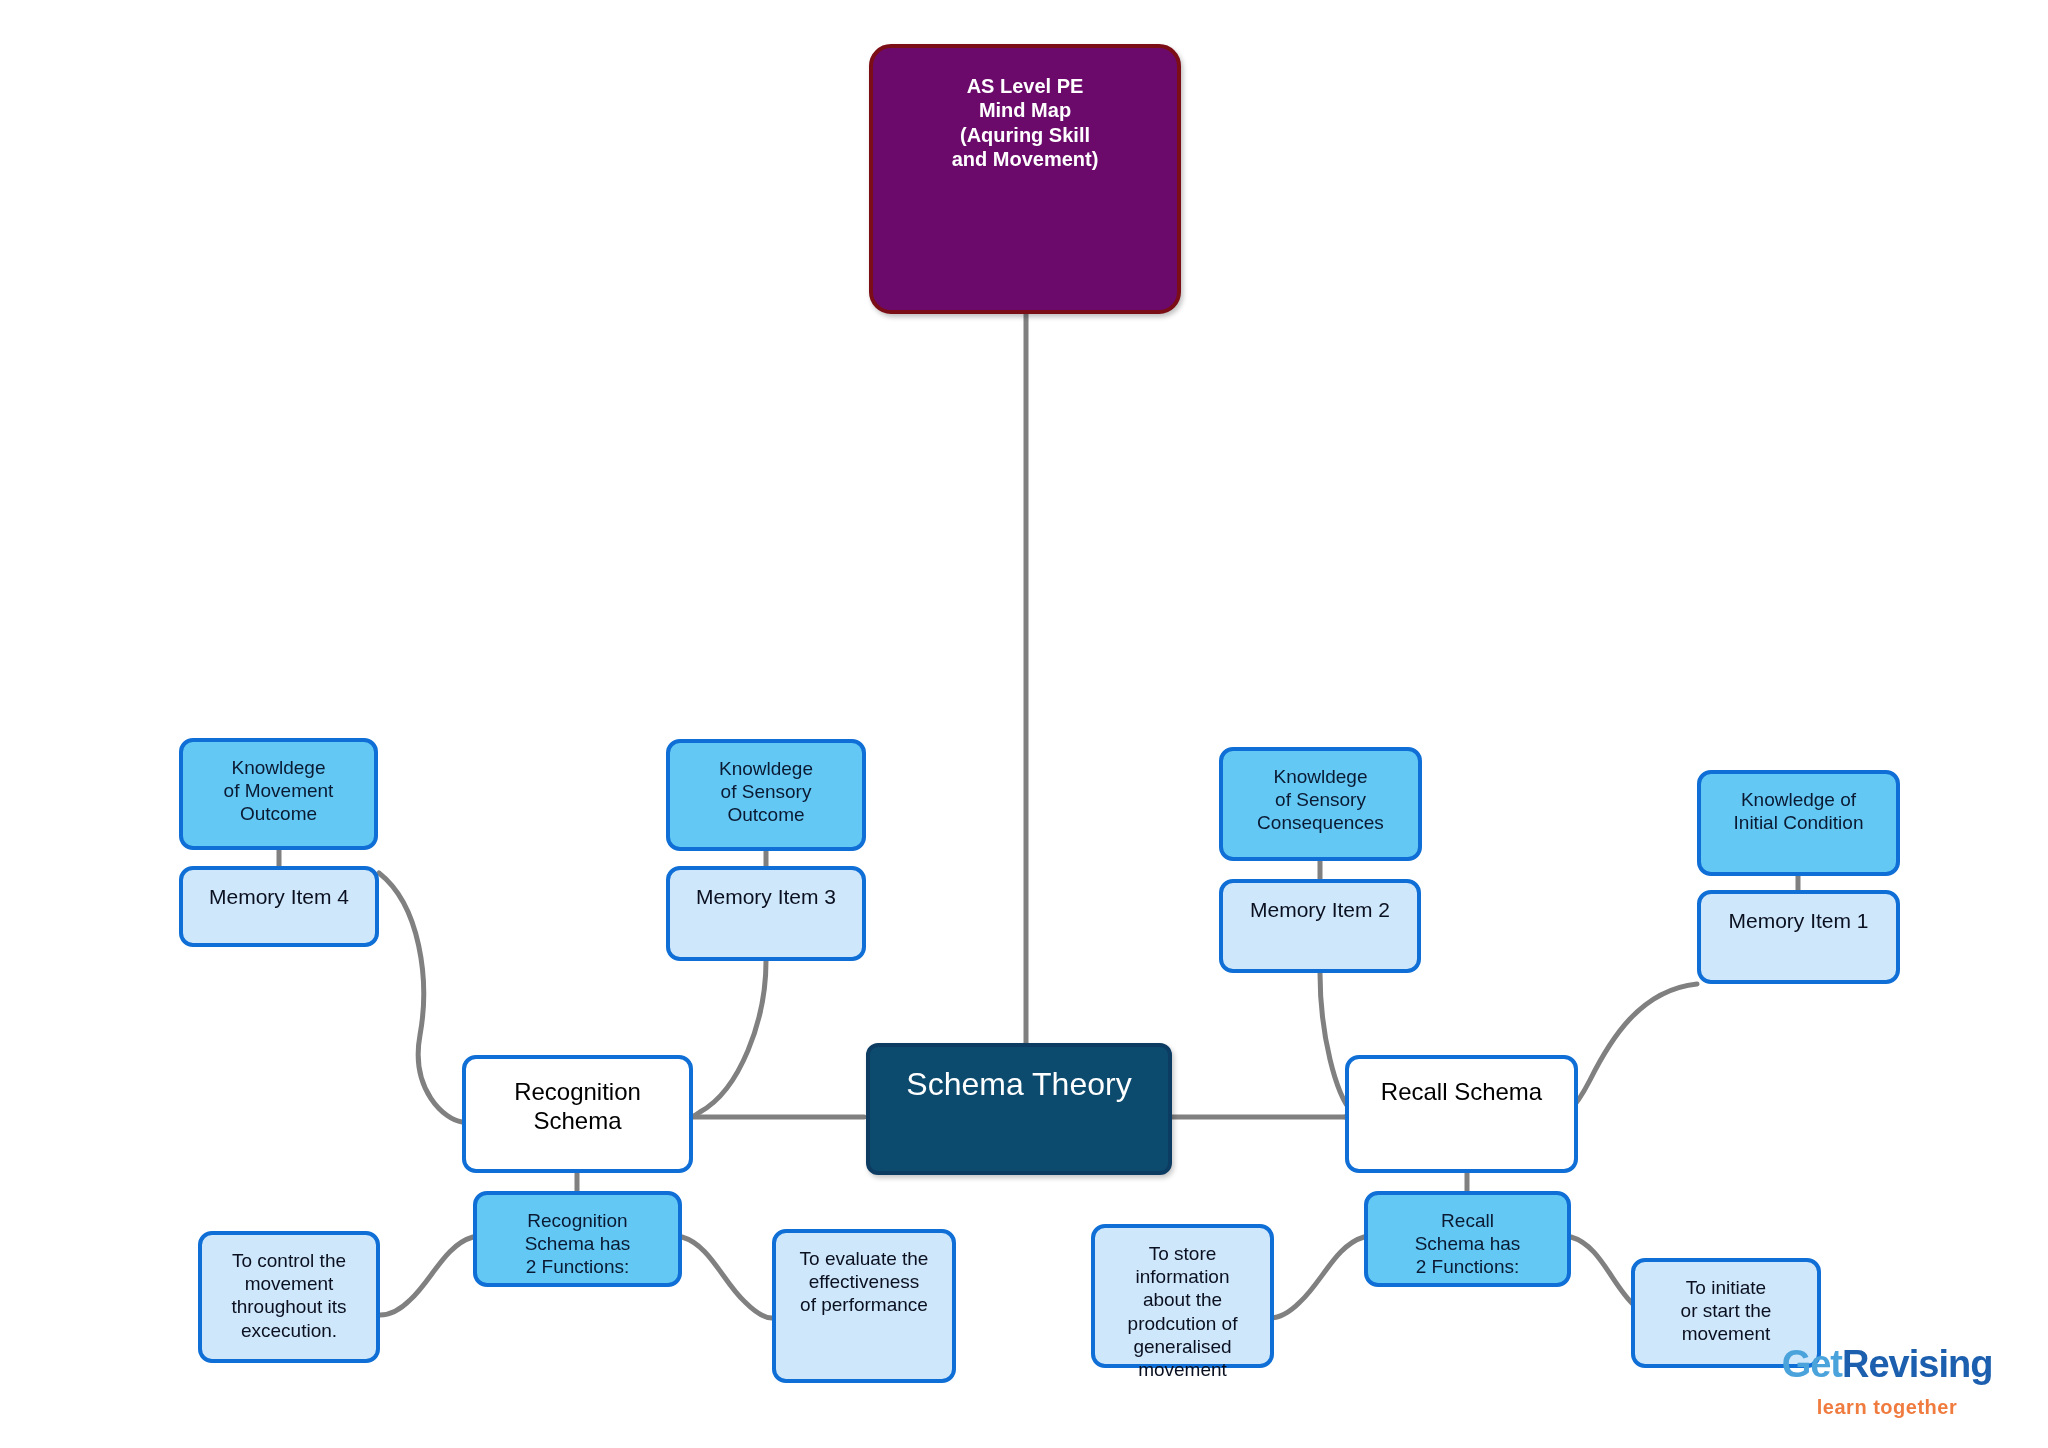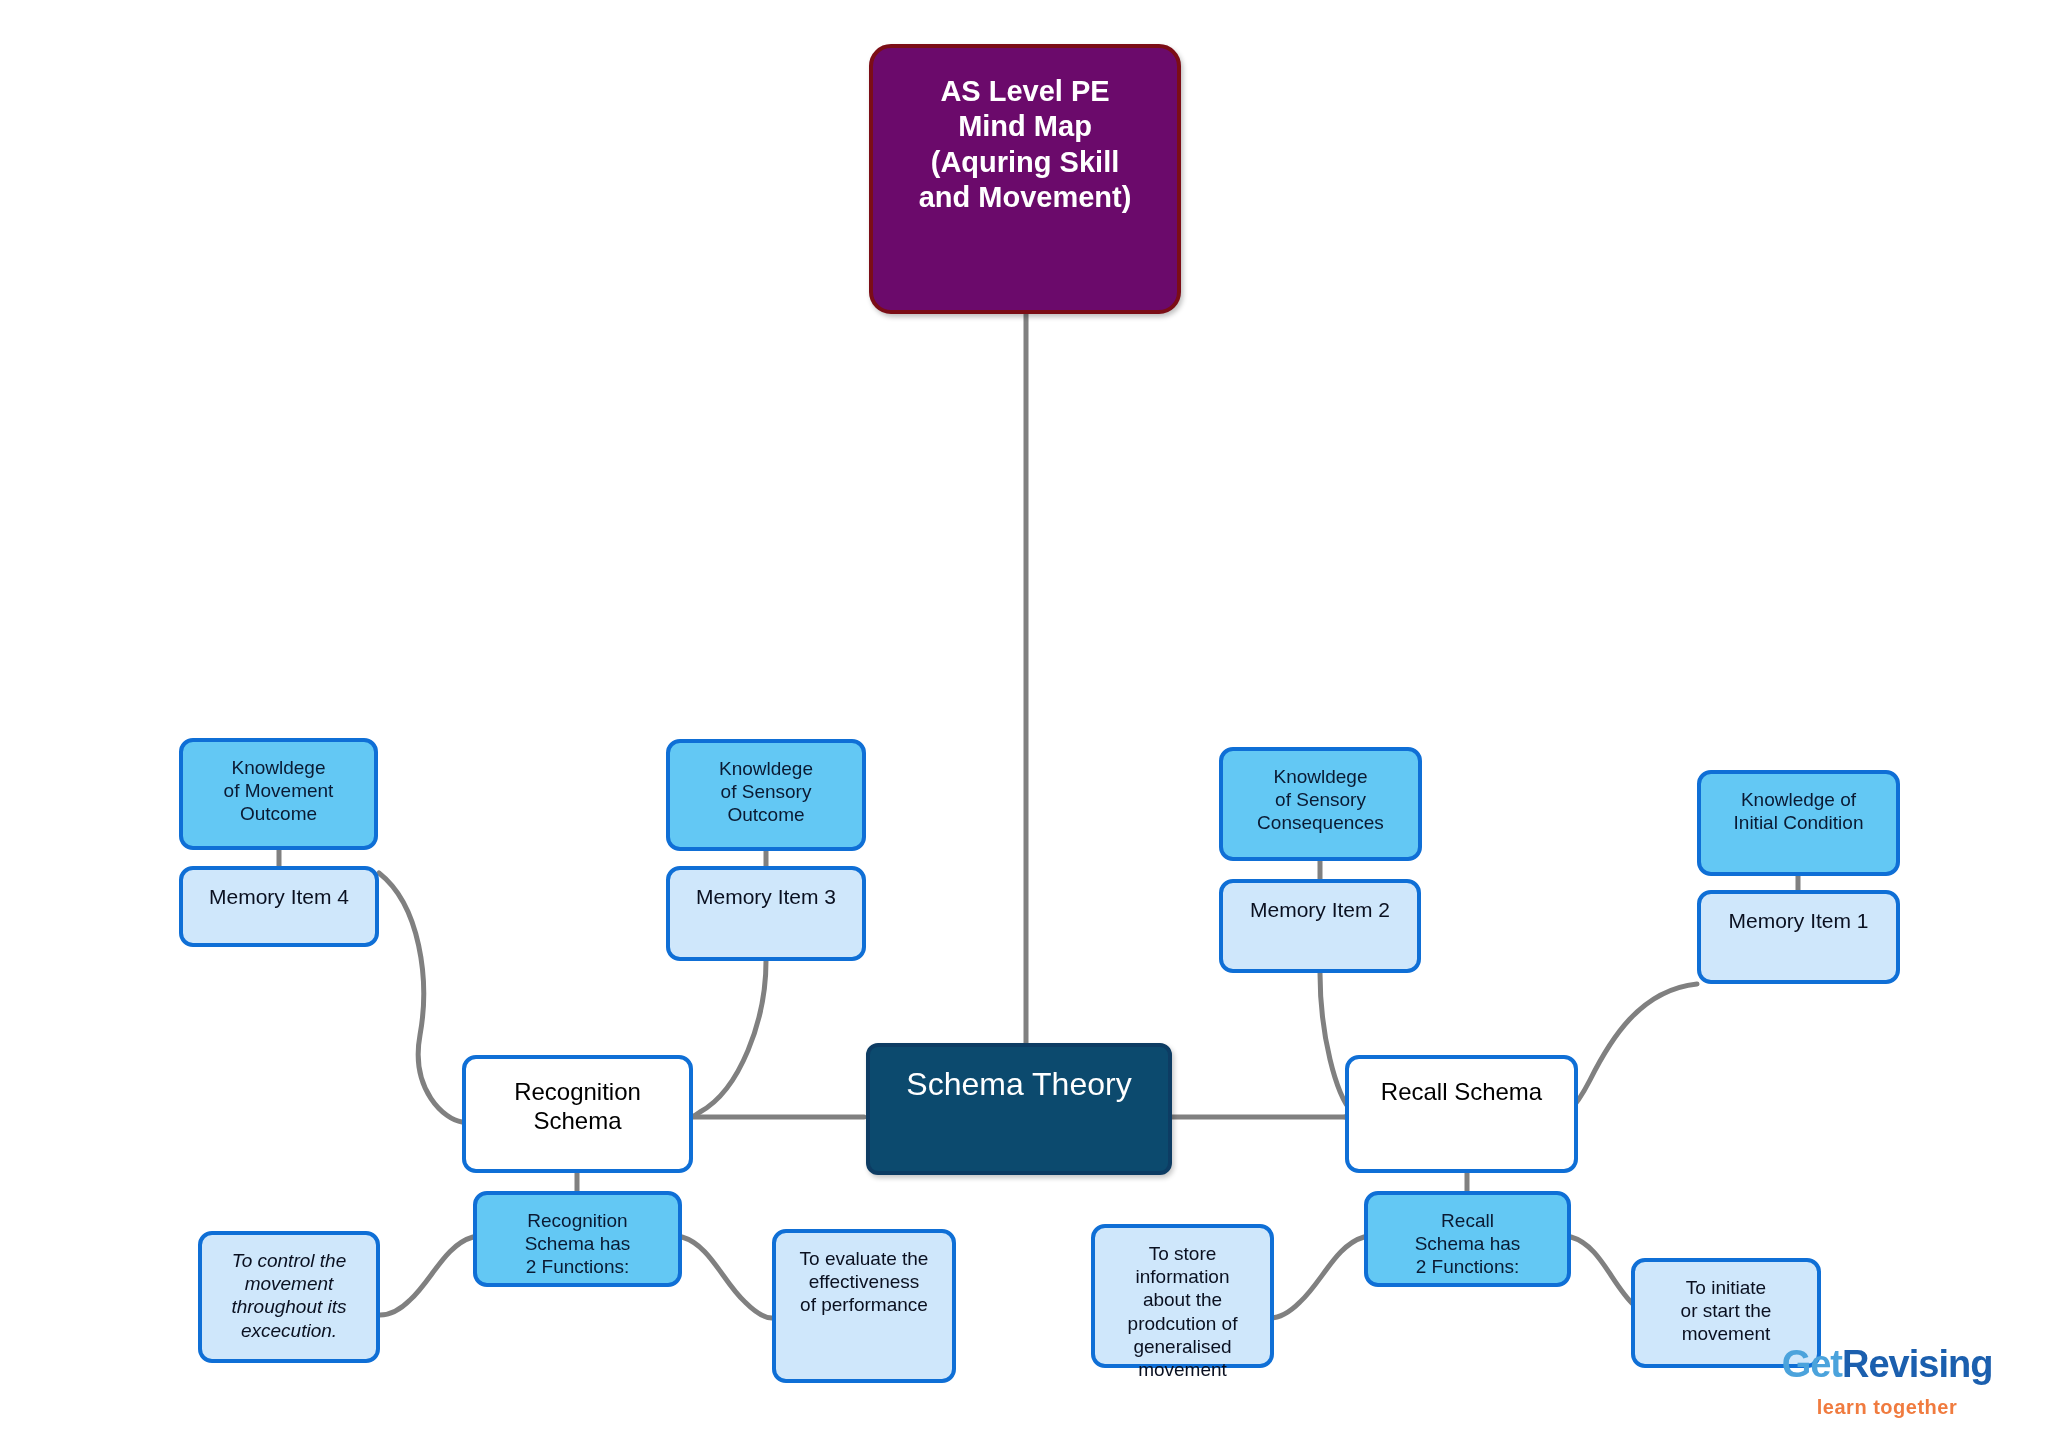--- a/index.html
+++ b/index.html
@@ -42,21 +42,21 @@
     white-space: pre-line;
   }
 
   
   .n-root {
     background: #6B0A6B;
     border: 4px solid #7B0D16;
     border-radius: 22px;
     color: #FFFFFF;
     font-weight: bold;
-    font-size: 29px;
+    font-size: 20px;
     padding-top: 26px;
     box-shadow: 2px 3px 5px rgba(0,0,0,0.25);
   }
 
   
   .n-center {
     background: #0c4a6e;
     border: 4px solid #0D3C63;
     border-radius: 12px;
     color: #FFFFFF;
@@ -230,21 +230,21 @@
   </div>
 
   <div class="node n-pale lg" style="left:1219px; top:879px; width:202px; height:94px;">
     <span class="txt">Memory Item 2</span>
   </div>
 
   <div class="node n-pale lg" style="left:1697px; top:890px; width:203px; height:94px;">
     <span class="txt">Memory Item 1</span>
   </div>
 
-  <div class="node n-pale" style="left:198px; top:1231px; width:182px; height:132px;font-style:italic;">
+  <div class="node n-pale" style="left:198px; top:1231px; width:182px; height:132px;">
     <span class="txt">To control the
 movement
 throughout its
 excecution.</span>
   </div>
 
   <div class="node n-pale" style="left:772px; top:1229px; width:184px; height:154px;">
     <span class="txt">To evaluate the
 effectiveness
 of performance</span>

